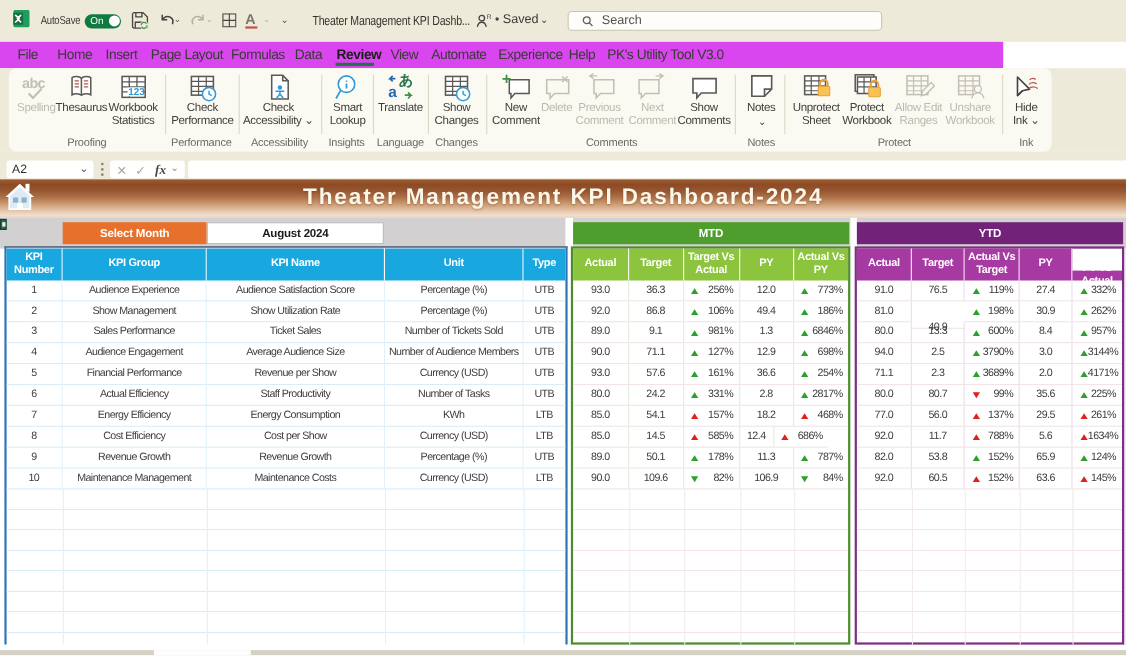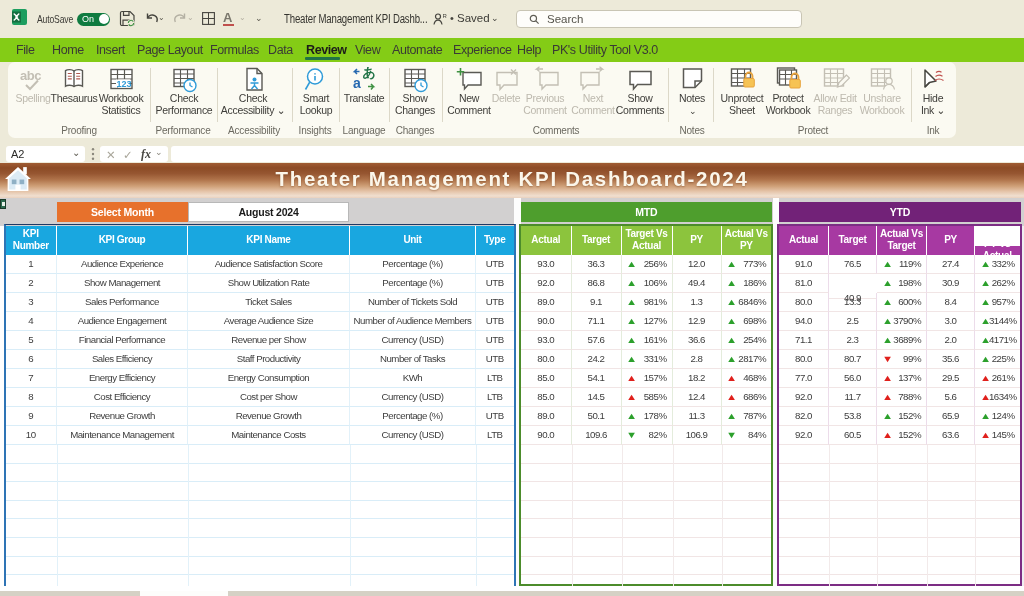--- a/index.html
+++ b/index.html
@@ -1,21 +1,21 @@
 <!DOCTYPE html>
 <html><head>
 <meta charset="utf-8">
 <style>
 html,body{margin:0;padding:0;}
 body{font-family:"Liberation Sans",sans-serif;}
 #app{position:relative;width:1024px;height:596px;overflow:hidden;background:#fff;}
 .abs{position:absolute;}
 
 #titlebar{left:0;top:0;width:1024px;height:38px;background:#edead9;}
-#menubar{left:0;top:38px;width:1024px;height:24px;background:#84cc16;}
+#menubar{left:0;top:38px;width:912px;height:24px;background:#d946ef;}
 .menuitem{position:absolute;top:5px;font-size:12.5px;color:#3a3a36;letter-spacing:-0.4px;white-space:nowrap;}
 #ribbonwrap{left:0;top:62px;width:1024px;height:76px;background:#edead9;}
 #ribbon{position:absolute;left:8px;top:0;width:948px;height:76px;background:#fbfaf2;border-radius:7px;}
 .rsep{position:absolute;top:6px;height:54px;width:1px;background:#dcd8c8;}
 .ricon{position:absolute;top:4px;}
 .rlab{position:absolute;top:31px;font-size:10.5px;line-height:11.5px;color:#3f3e3a;text-align:center;letter-spacing:-0.3px;white-space:nowrap;transform:translateX(-50%);}
 .rlab.grey{color:#bdb9ae;}
 .glab{position:absolute;top:63px;font-size:10px;color:#6b6960;text-align:center;transform:translateX(-50%);letter-spacing:-0.2px;white-space:nowrap;}
 
 #fbar{left:0;top:138px;width:1024px;height:30px;background:#edead9;}
@@ -350,21 +350,21 @@
         </div>
 <div class="drow">
           <div class="dcell" style="width:51.5px;border-right:1px solid #e2f1f9;border-bottom:1px solid #d9edf8;">5</div>
           <div class="dcell" style="width:131px;border-right:1px solid #e2f1f9;border-bottom:1px solid #d9edf8;">Financial Performance</div>
           <div class="dcell" style="width:162px;border-right:1px solid #e2f1f9;border-bottom:1px solid #d9edf8;">Revenue per Show</div>
           <div class="dcell" style="width:126px;border-right:1px solid #e2f1f9;border-bottom:1px solid #d9edf8;">Currency (USD)</div>
           <div class="dcell" style="width:37.5px;border-bottom:1px solid #d9edf8;">UTB</div>
         </div>
 <div class="drow">
           <div class="dcell" style="width:51.5px;border-right:1px solid #e2f1f9;border-bottom:1px solid #d9edf8;">6</div>
-          <div class="dcell" style="width:131px;border-right:1px solid #e2f1f9;border-bottom:1px solid #d9edf8;">Sales Efficiency</div>
+          <div class="dcell" style="width:131px;border-right:1px solid #e2f1f9;border-bottom:1px solid #d9edf8;">Actual Efficiency</div>
           <div class="dcell" style="width:162px;border-right:1px solid #e2f1f9;border-bottom:1px solid #d9edf8;">Staff Productivity</div>
           <div class="dcell" style="width:126px;border-right:1px solid #e2f1f9;border-bottom:1px solid #d9edf8;">Number of Tasks</div>
           <div class="dcell" style="width:37.5px;border-bottom:1px solid #d9edf8;">UTB</div>
         </div>
 <div class="drow">
           <div class="dcell" style="width:51.5px;border-right:1px solid #e2f1f9;border-bottom:1px solid #d9edf8;">7</div>
           <div class="dcell" style="width:131px;border-right:1px solid #e2f1f9;border-bottom:1px solid #d9edf8;">Energy Efficiency</div>
           <div class="dcell" style="width:162px;border-right:1px solid #e2f1f9;border-bottom:1px solid #d9edf8;">Energy Consumption</div>
           <div class="dcell" style="width:126px;border-right:1px solid #e2f1f9;border-bottom:1px solid #d9edf8;">KWh</div>
           <div class="dcell" style="width:37.5px;border-bottom:1px solid #d9edf8;">LTB</div>
@@ -453,21 +453,21 @@
           <div class="dcell" style="width:50.5px;border-right:1px solid #e4ecdc;border-bottom:1px solid #f1e5e5;">85.0</div>
           <div class="dcell" style="width:50px;border-right:1px solid #e4ecdc;border-bottom:1px solid #f1e5e5;">54.1</div>
           <div class="dcell pctcell" style="width:51px;border-right:1px solid #e4ecdc;border-bottom:1px solid #f1e5e5;"><span class="tri tr">▲</span>157%</div>
           <div class="dcell" style="width:49px;border-right:1px solid #e4ecdc;border-bottom:1px solid #f1e5e5;">18.2</div>
           <div class="dcell pctcell" style="width:49.5px;border-bottom:1px solid #f1e5e5;"><span class="tri tr">▲</span>468%</div>
         </div>
 <div class="drow">
           <div class="dcell" style="width:50.5px;border-right:1px solid #e4ecdc;border-bottom:1px solid #f1e5e5;">85.0</div>
           <div class="dcell" style="width:50px;border-right:1px solid #e4ecdc;border-bottom:1px solid #f1e5e5;">14.5</div>
           <div class="dcell pctcell" style="width:51px;border-right:1px solid #e4ecdc;border-bottom:1px solid #f1e5e5;"><span class="tri tr">▲</span>585%</div>
-          <div class="dcell" style="width:49px;border-right:1px solid #e4ecdc;border-bottom:1px solid #f1e5e5;">12.4</div>
+          <div class="dcell" style="width:31px;border-right:1px solid #e4ecdc;border-bottom:1px solid #f1e5e5;">12.4</div>
           <div class="dcell pctcell" style="width:49.5px;border-bottom:1px solid #f1e5e5;"><span class="tri tr">▲</span>686%</div>
         </div>
 <div class="drow">
           <div class="dcell" style="width:50.5px;border-right:1px solid #e4ecdc;border-bottom:1px solid #f1e5e5;">89.0</div>
           <div class="dcell" style="width:50px;border-right:1px solid #e4ecdc;border-bottom:1px solid #f1e5e5;">50.1</div>
           <div class="dcell pctcell" style="width:51px;border-right:1px solid #e4ecdc;border-bottom:1px solid #f1e5e5;"><span class="tri tg">▲</span>178%</div>
           <div class="dcell" style="width:49px;border-right:1px solid #e4ecdc;border-bottom:1px solid #f1e5e5;">11.3</div>
           <div class="dcell pctcell" style="width:49.5px;border-bottom:1px solid #f1e5e5;"><span class="tri tg">▲</span>787%</div>
         </div>
 <div class="drow">

